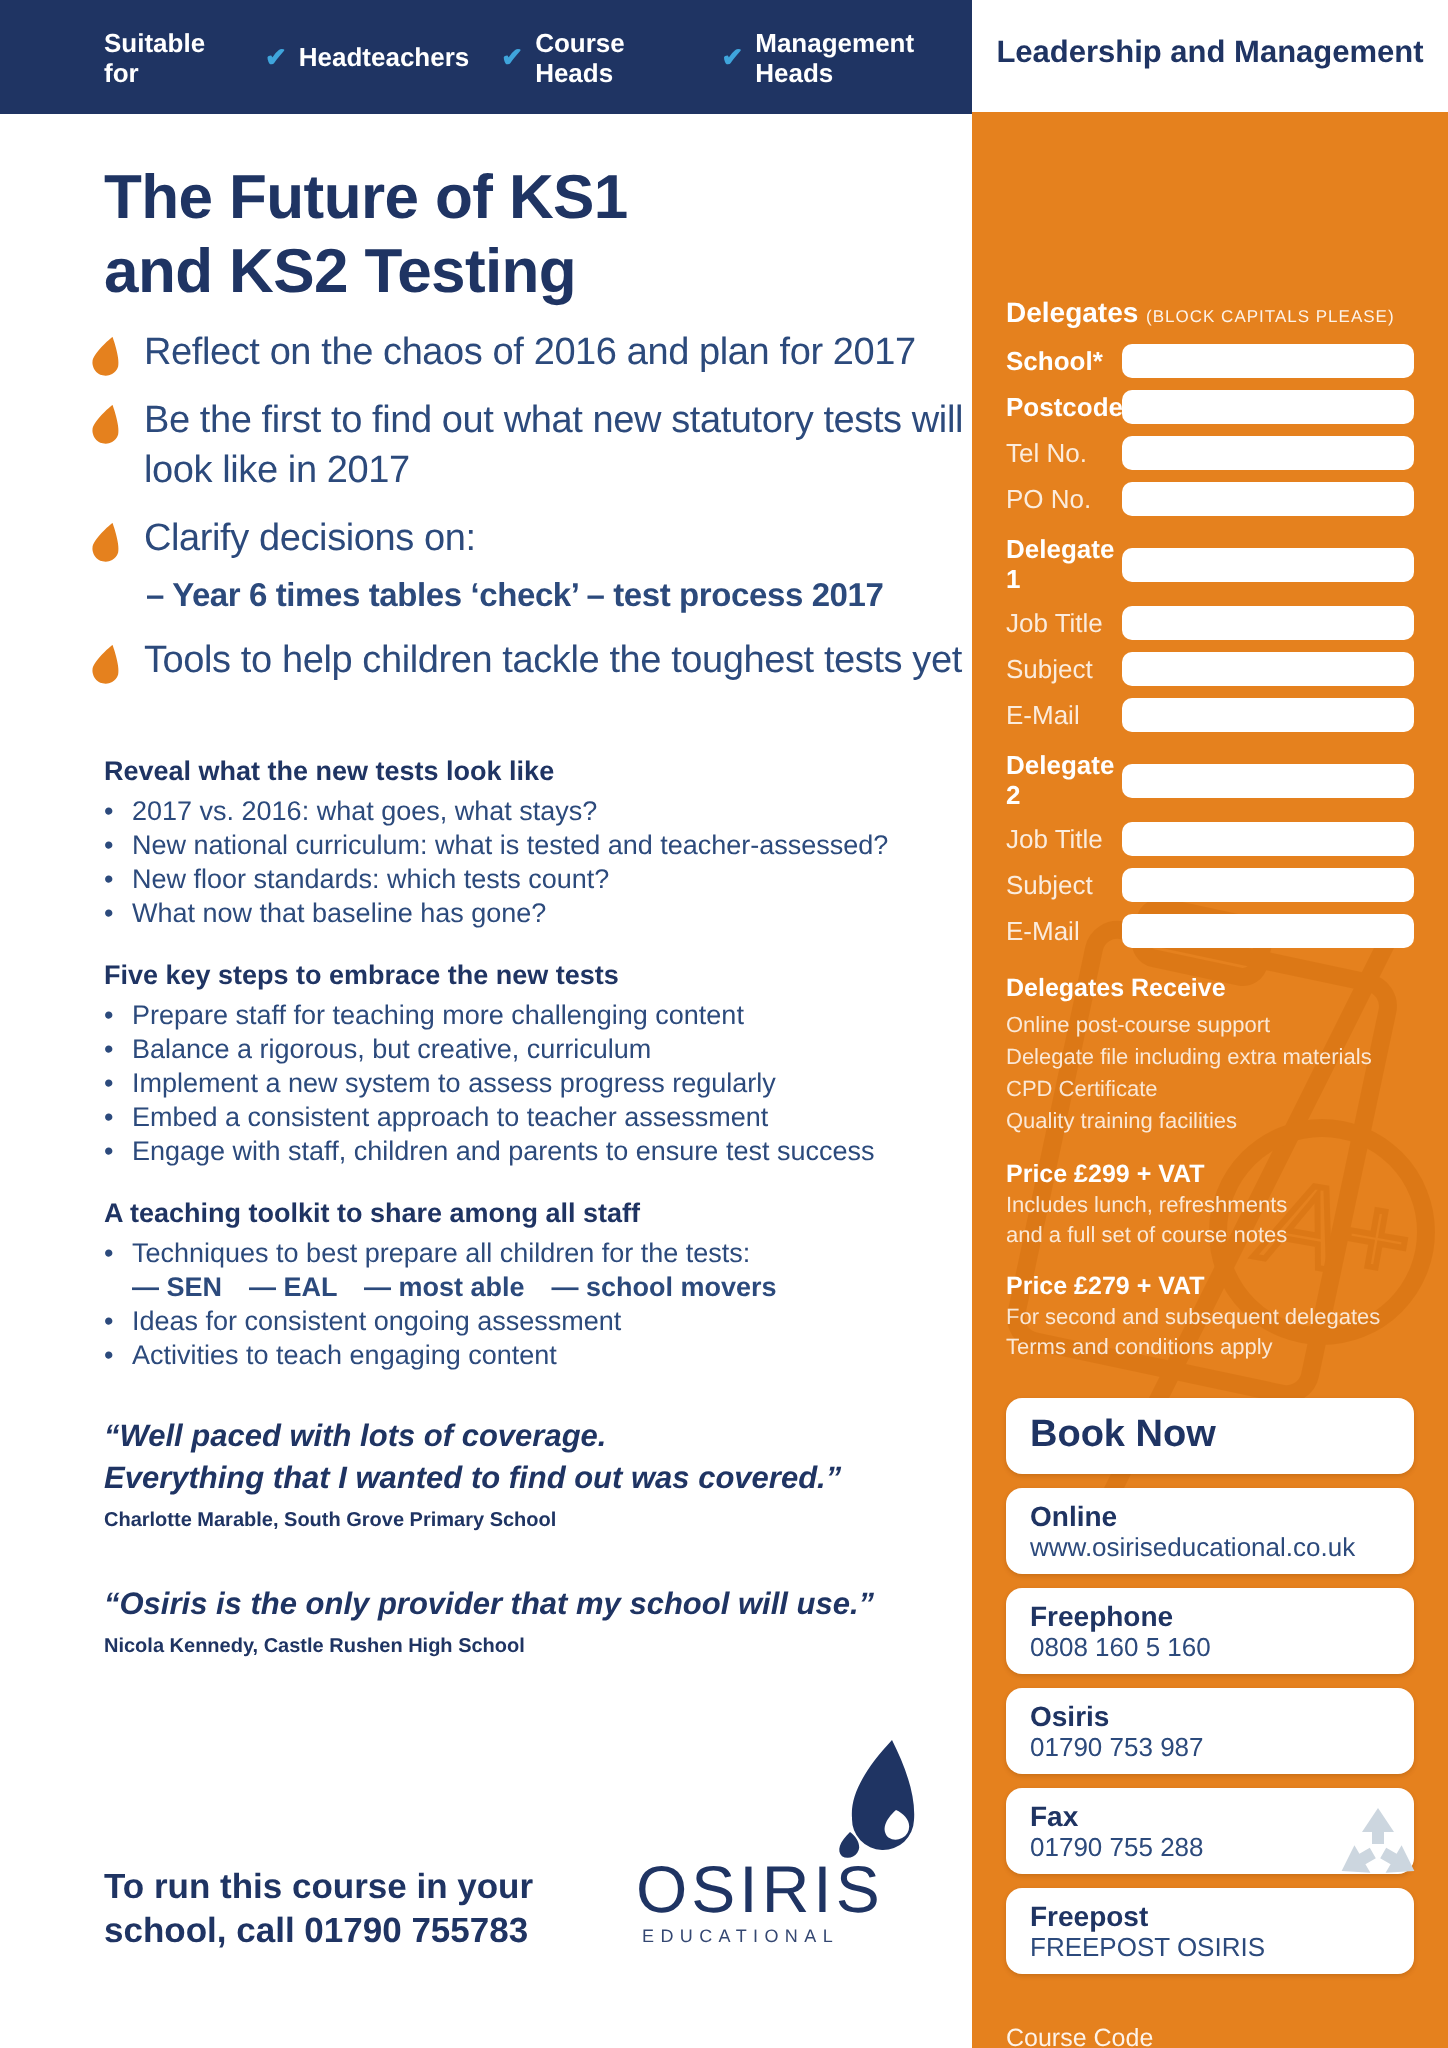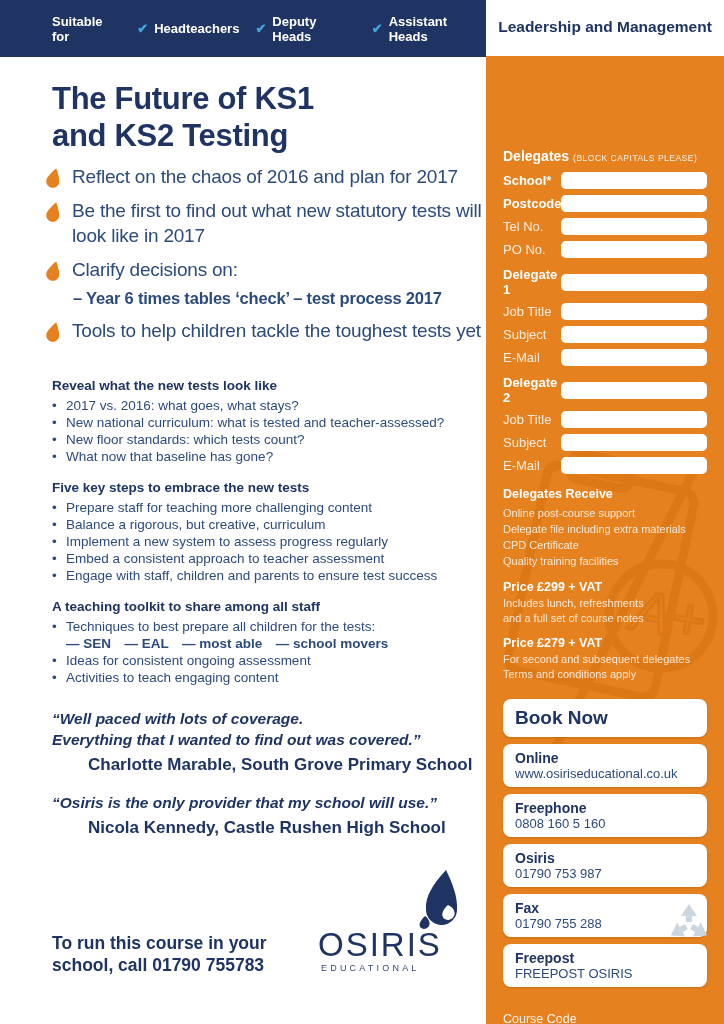--- a/index.html
+++ b/index.html
@@ -34,21 +34,21 @@
   .sections{position:absolute;left:52px;top:377px;width:424px;}
   .section{margin-bottom:14px;}
   .sec-h{color:#1f3463;font-size:13.5px;font-weight:bold;line-height:17px;margin-bottom:3px;}
   .li{display:flex;color:#2c4a7c;font-size:13.5px;line-height:17px;}
   .li .d{flex:none;width:14px;text-align:left;color:#2c4a7c;}
   .li.no-dot .d{visibility:hidden;}
   .li.sub-line{font-weight:bold;}
   .quote{position:absolute;left:52px;width:430px;color:#1f3463;}
   .q1{top:708px;} .q2{top:792px;}
   .q-line{font-size:15.5px;font-weight:bold;font-style:italic;line-height:21px;}
-  .q-attr{font-size:17px;font-weight:bold;margin-top:5px;margin-left:36px;}
+  .q-attr{font-size:10px;font-weight:bold;margin-top:5px;}
   .footer-call{
     position:absolute;left:52px;top:932px;color:#1f3463;
     font-size:17.5px;font-weight:bold;line-height:22px;
   }
   .logo{position:absolute;left:318px;top:896px;width:150px;}
   .logo-word{color:#1f3463;font-size:33px;font-weight:300;letter-spacing:2px;line-height:33px;margin-top:32px;}
   .logo-tag{color:#1f3463;font-size:9px;letter-spacing:3.2px;margin-top:2px;padding-left:3px;opacity:.9;}
   .logo-glyph{position:absolute;right:6px;top:-26px;}
   
   .panel{
@@ -86,25 +86,25 @@
 <body>
 
 <div class="topbar">
   <span>Suitable for</span>
   <span class="aud">
     <span class="chk">✔</span>
     <span>Headteachers</span>
   </span>
   <span class="aud">
     <span class="chk">✔</span>
-    <span>Deputy Heads</span>
+    <span>Course Heads</span>
   </span>
   <span class="aud">
     <span class="chk">✔</span>
-    <span>Assistant Heads</span>
+    <span>Management Heads</span>
   </span>
 </div>
 <div class="cat-head">
   <span>Leadership and Management</span>
 </div>
 
 <div class="title">
   <div>The Future of KS1</div>
   <div>and KS2 Testing</div>
 </div>

